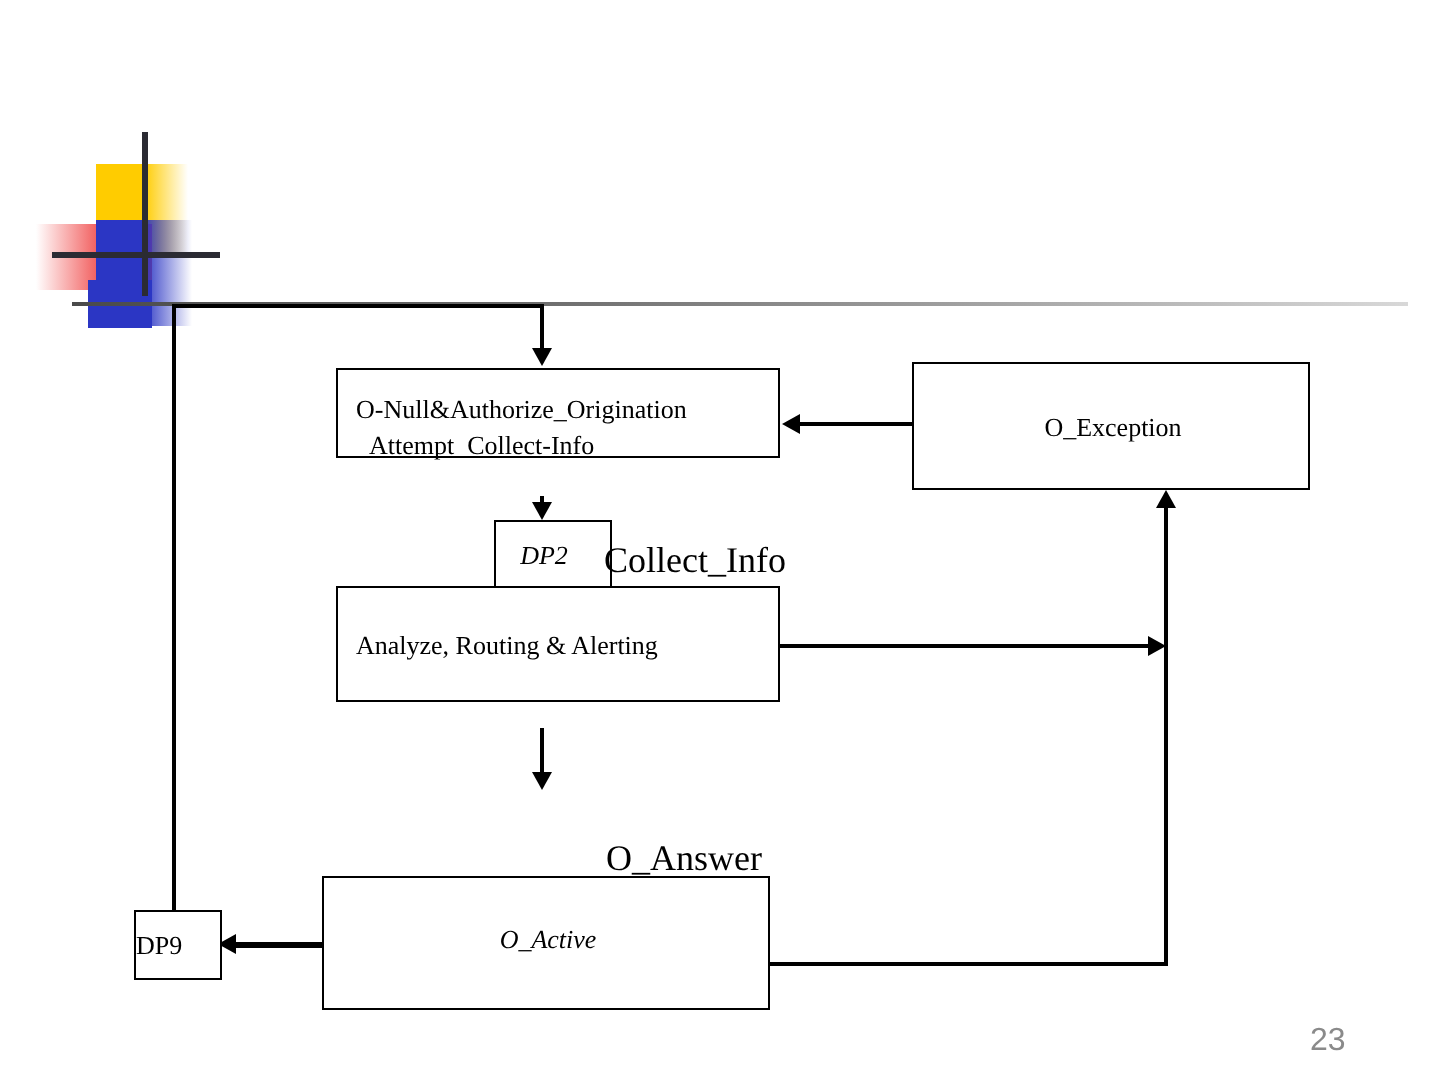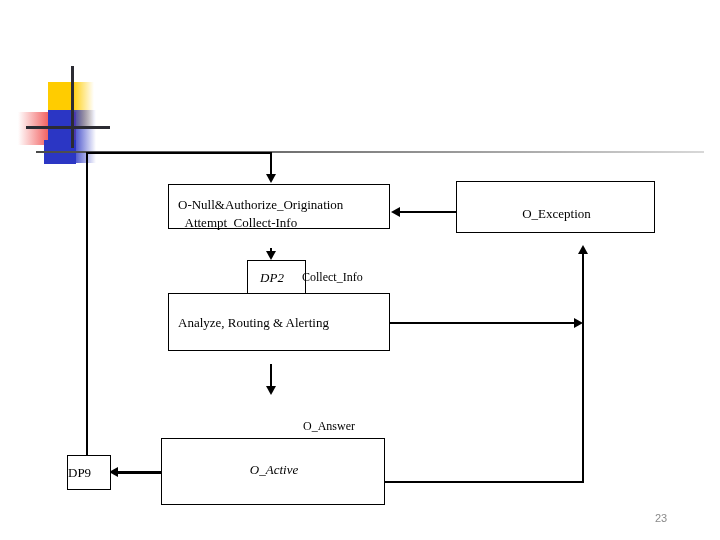--- a/index.html
+++ b/index.html
@@ -94,21 +94,21 @@
   }
   .box > span {
     position: absolute;
     display: block;
     white-space: pre-line;
     line-height: 18px;
   }
   .lbl {
     position: absolute;
     font-family: "Liberation Serif", serif;
-    font-size: 12px;
+    font-size: 18px;
     color: #000000;
     white-space: nowrap;
   }
   .lbl-big {
     position: absolute;
     font-family: "Liberation Serif", serif;
     font-size: 18px;
     color: #000000;
     white-space: nowrap;
   }
@@ -138,21 +138,21 @@
     border-top: 5px solid transparent;
     border-bottom: 5px solid transparent;
     border-left: 9px solid #000000;
   }
 
   .page-num {
     position: absolute;
     left: 655px;
     top: 512px;
     font-family: "Liberation Sans", sans-serif;
-    font-size: 11px;
+    font-size: 16px;
     color: #8a8a8a;
   }
 </style>
 </head>
 <body>
 
 <div id="slide">
 
   <div class="logo-wrap">
     <div class="sq-yellow"></div>
@@ -190,21 +190,21 @@
   <div class="line-h" style="left:86px; top:455px; width:2px;"></div>
 
   <div class="line-h" style="left:118px; top:471px; width:45px; height:3px;"></div>
   <div class="arrow-left" style="left:109px; top:467px;"></div>
 
   <div class="box" style="left:168px; top:184px; width:222px; height:45px;">
     <span style="left:9px; top:11px; width:210px;">O-Null&amp;Authorize_Origination
 _Attempt_Collect-Info</span>
   </div>
 
-  <div class="box" style="left:456px; top:181px; width:199px; height:52px;">
+  <div class="box" style="left:456px; top:181px; width:199px; height:64px;">
     <span style="left:0px; top:23px; width:199px; text-align:center;">O_Exception</span>
   </div>
 
   <div class="box" style="left:247px; top:260px; width:59px; height:35px;font-style:italic;">
     <span style="left:0px; top:8px; width:48px; text-align:center;">DP2</span>
   </div>
 
   <div class="lbl" style="left:302px; top:270px;">Collect_Info</div>
 
   <div class="box" style="left:168px; top:293px; width:222px; height:58px;">

